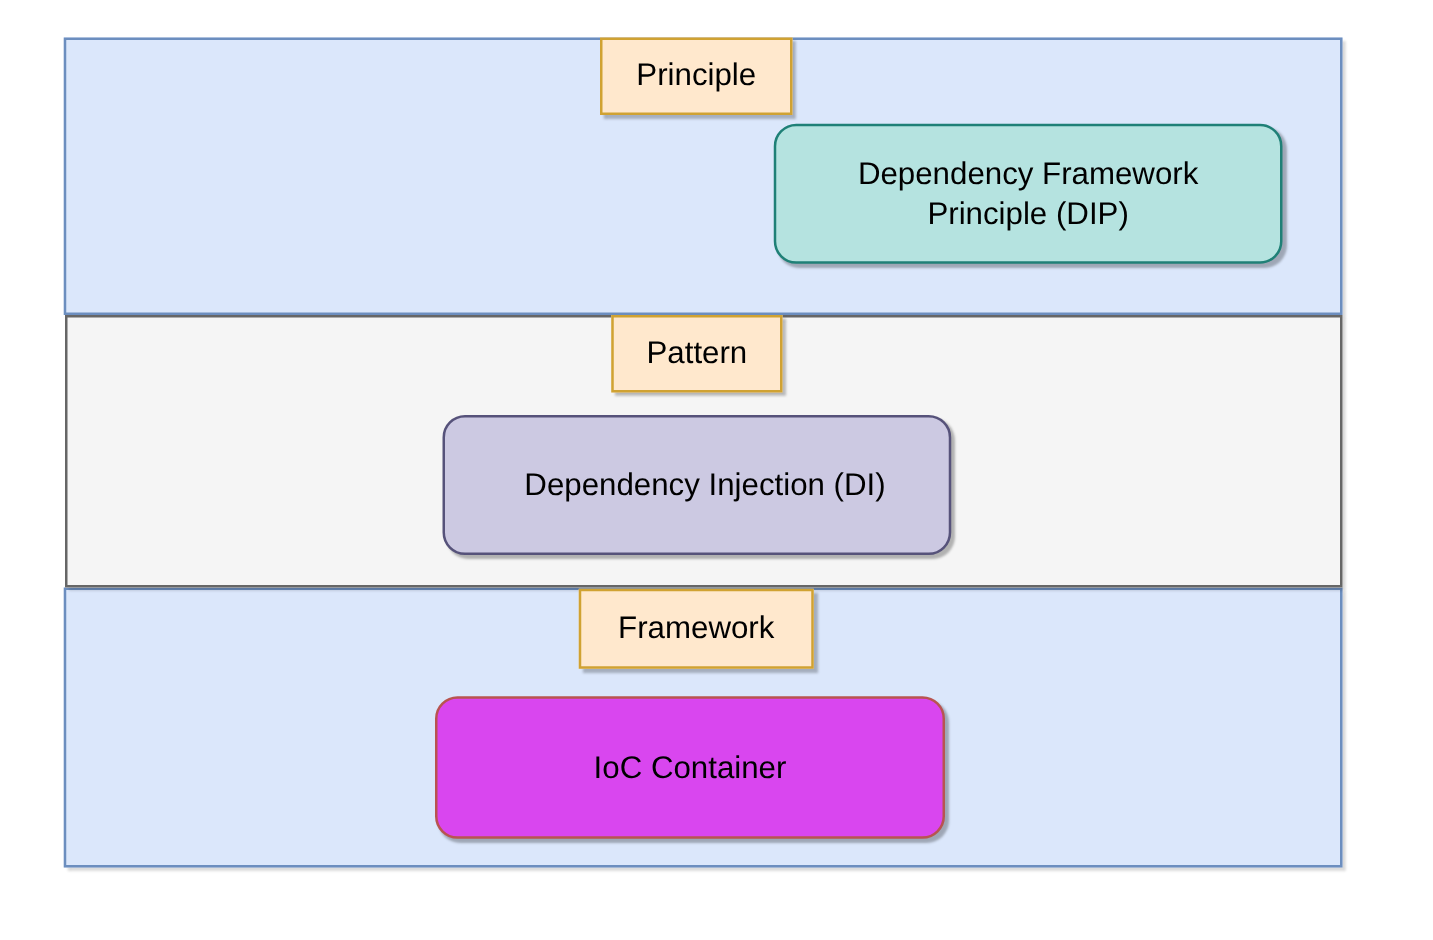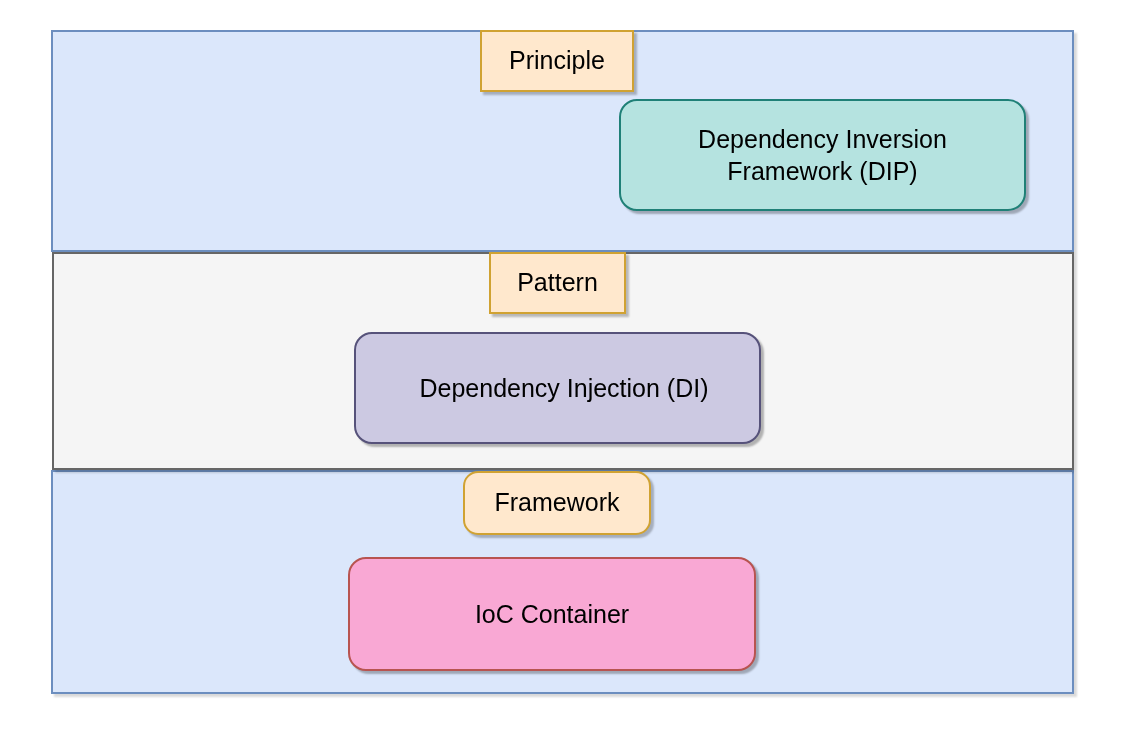--- a/index.html
+++ b/index.html
@@ -43,39 +43,39 @@
     display: flex;
     align-items: center;
     justify-content: center;
     font-size: 25px;
     line-height: 1.1;
     box-shadow: 3px 3px 2px rgba(0,0,0,0.25);
     z-index: 5;
   }
   .tag-principle  { left: 480px; top: 30px;  width: 154px; height: 62px; }
   .tag-pattern    { left: 489px; top: 252px; width: 137px; height: 62px; }
-  .tag-framework  { left: 463px; top: 471px; width: 188px; height: 64px; border-radius: 15px; }
+  .tag-framework  { left: 463px; top: 471px; width: 188px; height: 64px; }
 
   
   .node {
     position: absolute;
     box-sizing: border-box;
     border-radius: 18px;
     display: flex;
     align-items: center;
     justify-content: center;
     text-align: center;
     font-size: 25px;
     line-height: 1.3;
     box-shadow: 3px 3px 2px rgba(0,0,0,0.28);
     z-index: 4;
   }
   .node.teal     { background: #b5e3e0; border: 2px solid #1f8077; }
   .node.lavender { background: #ccc9e2; border: 2px solid #56527a; padding-left: 13px; }
-  .node.red      { background: #f9a8d4; border: 2px solid #b85450; justify-content: center; }
+  .node.red      { background: #d946ef; border: 2px solid #b85450; justify-content: center; }
 
   .node-ioc            { left: 98px;  top: 100px; width: 409px; height: 114px; }
   .node-dip            { left: 619px; top: 99px;  width: 407px; height: 112px; }
   .node-di             { left: 354px; top: 332px; width: 407px; height: 112px; }
   .node-ioc-container  { left: 348px; top: 557px; width: 408px; height: 114px; }
 
   .node-dip .node-text { max-width: 310px; }
   .node-text { display: inline-block; }
 </style>
 </head>
@@ -93,21 +93,21 @@
     <span class="tag-text">Pattern</span>
   </div>
   <div class="band-tag tag-principle">
     <span class="tag-text">Principle</span>
   </div>
   <div class="band-tag tag-framework">
     <span class="tag-text">Framework</span>
   </div>
 
   <div class="node teal node-dip">
-    <span class="node-text">Dependency Inversion Framework (DIP)</span>
+    <span class="node-text">Dependency Framework Principle (DIP)</span>
   </div>
 
   <div class="node lavender node-di">
     <span class="node-text">Dependency Injection (DI)</span>
   </div>
 
   <div class="node red node-ioc-container">
     <span class="node-text">IoC Container</span>
   </div>
 

